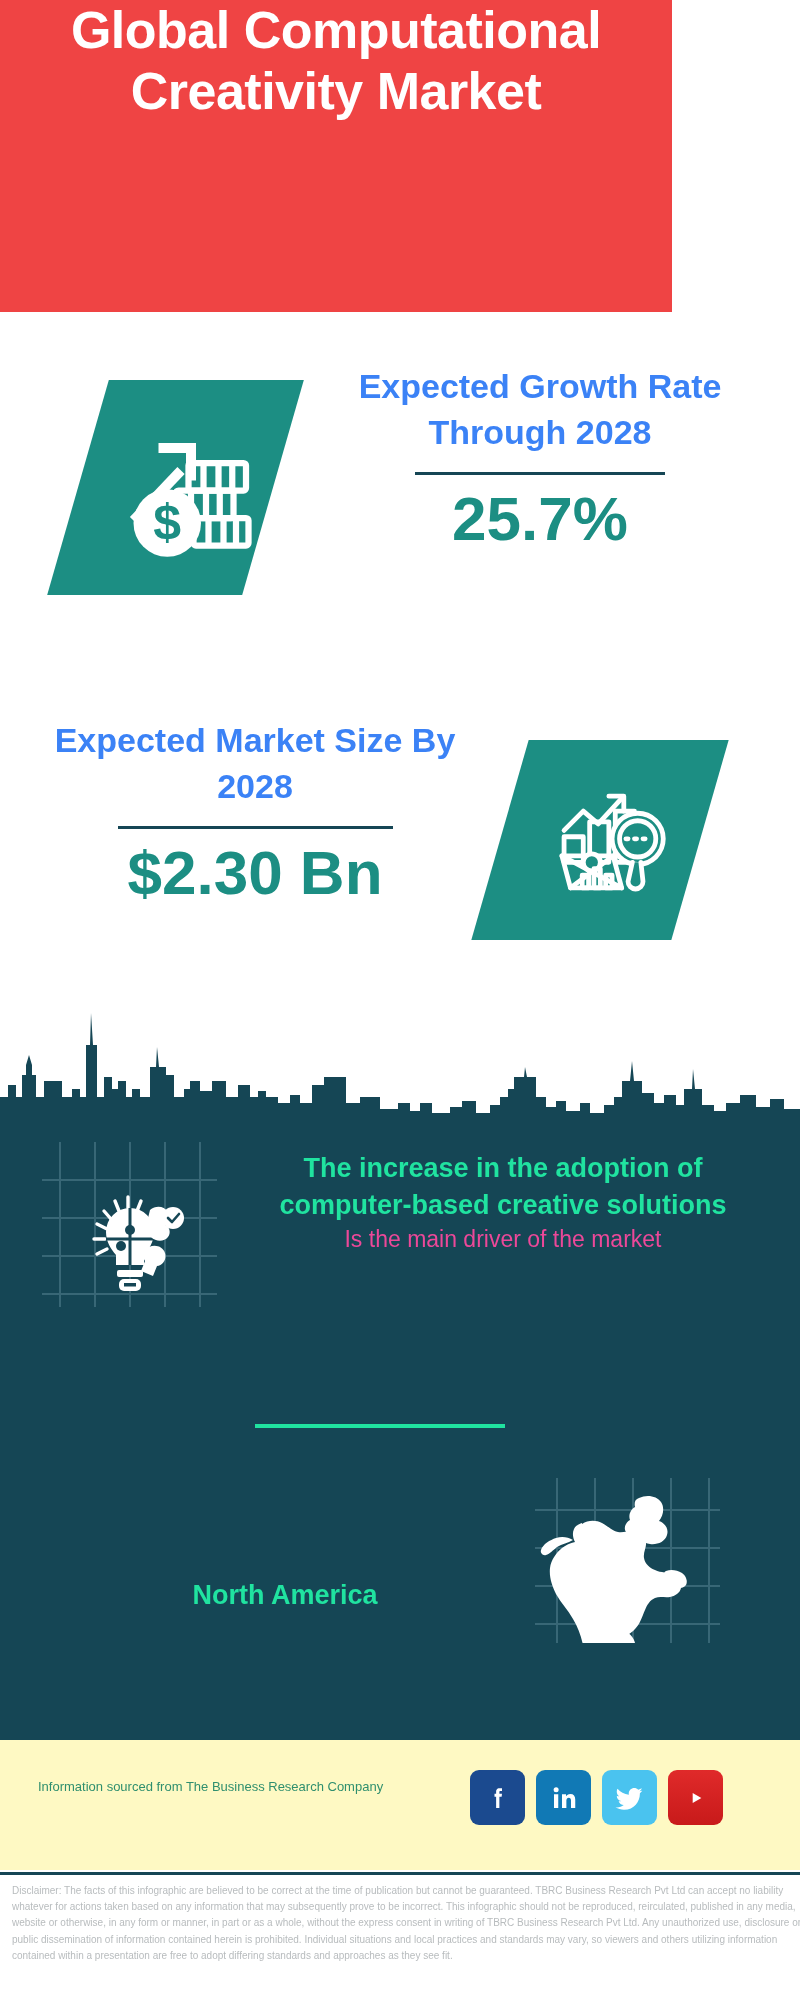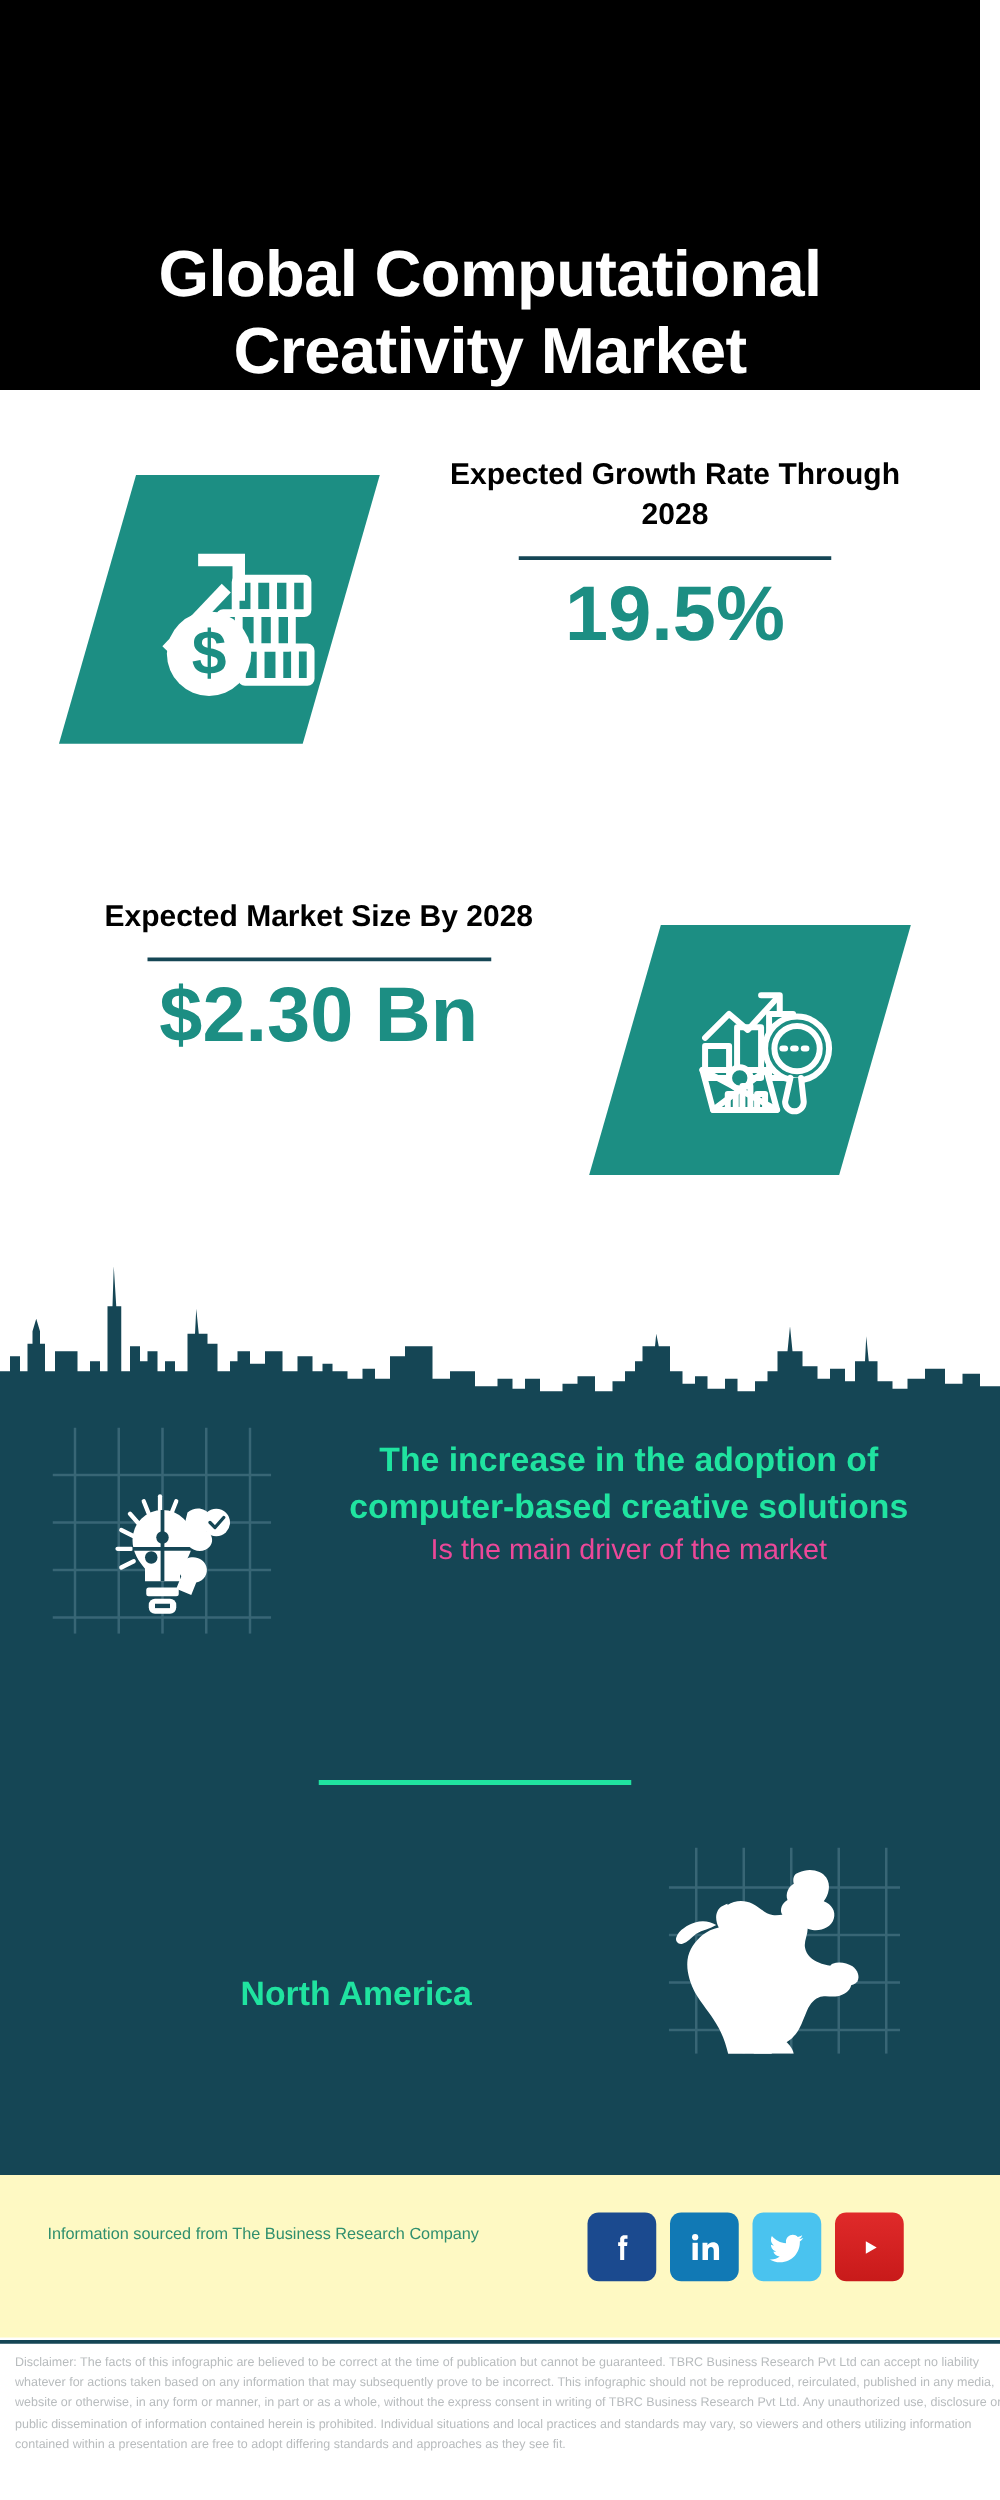--- a/index.html
+++ b/index.html
@@ -14,24 +14,24 @@
     width: 800px;
     height: 2000px;
     overflow: hidden;
     background: #ffffff;
   }
 
   
   .header {
     position: absolute;
     left: 0; top: 0;
-    width: 784px; height: 312px;
-    background: #000000;
+    width: 672px; height: 312px;
+    background: #ef4444;
     display: flex;
-    align-items: flex-end;
+    align-items: flex-start;
     justify-content: center;
   }
   .header h1 {
     color: #ffffff;
     font-size: 52px;
     line-height: 1.17;
     font-weight: bold;
     text-align: center;
     letter-spacing: -0.5px;
     padding: 0 40px;
@@ -56,22 +56,22 @@
     width: 180px; height: 200px;
     display: flex; align-items: center; justify-content: center;
   }
   .stat1-text {
     position: absolute;
     left: 330px; top: 34px;
     width: 420px;
     text-align: center;
   }
   .stat-label {
-    color: #000000;
-    font-size: 24px;
+    color: #3b82f6;
+    font-size: 34px;
     font-weight: bold;
     line-height: 1.35;
   }
   .rule {
     height: 3px;
     background: #154655;
     margin: 16px auto 10px auto;
     width: 250px;
   }
   .stat-value {
@@ -233,21 +233,21 @@
           <line x1="90" y1="84" x2="90" y2="106"></line>
           <line x1="100" y1="84" x2="100" y2="106"></line>
         </g>
         <circle cx="45" cy="88" r="27" fill="#ffffff"></circle>
         <text x="45" y="101" font-family="Liberation Sans, sans-serif" font-size="40" font-weight="bold" fill="#1c8e83" text-anchor="middle">$</text>
       </svg>
     </div>
     <div class="stat1-text">
       <div class="stat-label">Expected Growth Rate Through 2028</div>
       <div class="rule"></div>
-      <div class="stat-value">19.5%</div>
+      <div class="stat-value">25.7%</div>
     </div>
   </div>
 
   <div class="stat2">
     <div class="para para-2"></div>
     <div class="icon-wrap-2">
       <svg width="128" height="128" viewBox="0 0 120 120" fill="none" stroke="#ffffff" stroke-width="4.5" stroke-linejoin="round" stroke-linecap="round">
         <path d="M16 50 L34 32 L48 44 L70 20"></path>
         <path d="M58 18 L72 18 L72 32"></path>
         <rect x="16" y="56" width="18" height="24"></rect>

